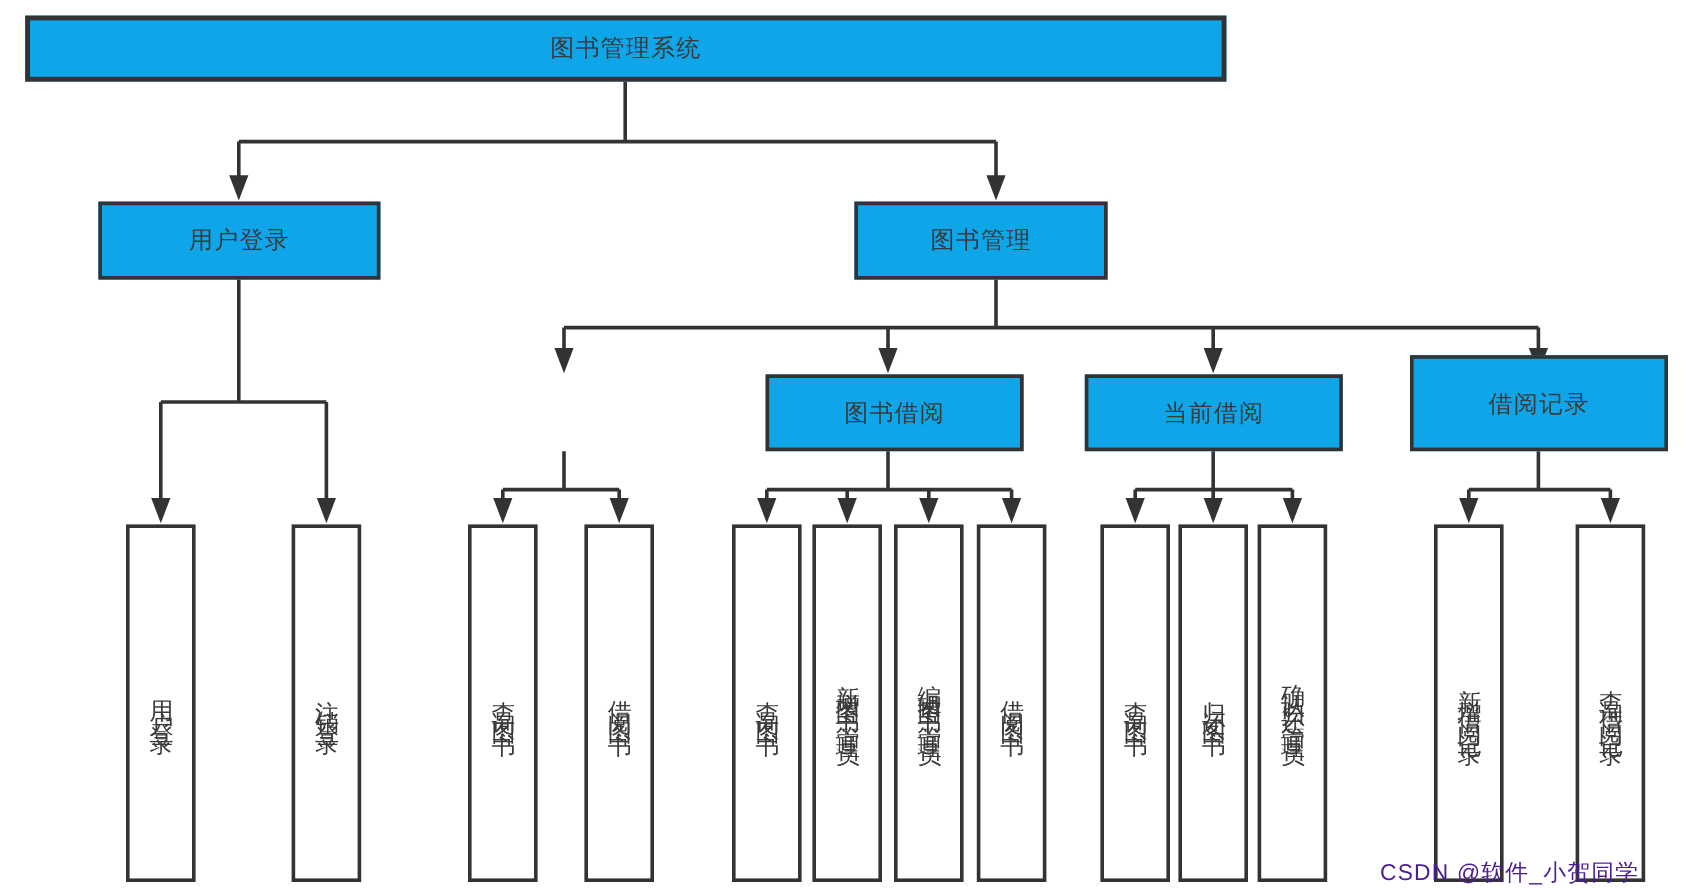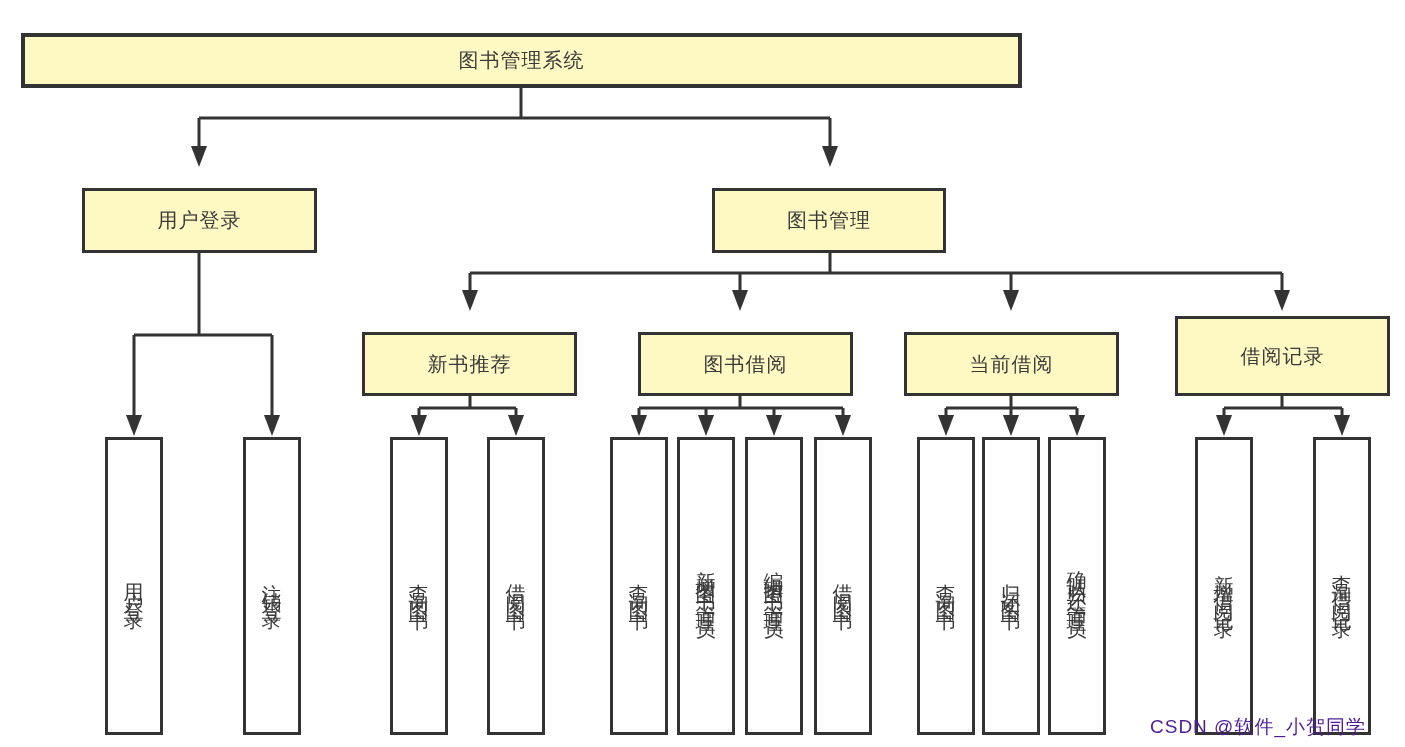--- a/index.html
+++ b/index.html
@@ -19,33 +19,32 @@
     position: absolute;
     left: 0; top: 0;
     width: 1405px;
     height: 747px;
     pointer-events: none;
   }
   .node {
     position: absolute;
     box-sizing: border-box;
     border: 3px solid #333333;
-    background: #fef9c3;
+    background: #0ea5e9;
     color: #3a3a3a;
     display: flex;
     align-items: center;
     justify-content: center;
     font-size: 20px;
     letter-spacing: 1px;
     text-align: left;
-    margin-top: 20px;
   }
   .node.root  { left: 21px;  top: 13px;  width: 1001px; height: 55px; border-width: 4px; }
   .node.lvl2a { left: 82px;  top: 168px; width: 235px;  height: 65px; }
-  .node.lvl2b { left: 712px; top: 168px; width: 234px;  height: 65px; }
+  .node.lvl2b { left: 712px; top: 168px; width: 211px;  height: 65px; }
   .node.g1 { left: 362px;  top: 312px; width: 215px; height: 64px; }
   .node.g2 { left: 638px;  top: 312px; width: 215px; height: 64px; }
   .node.g3 { left: 904px;  top: 312px; width: 215px; height: 64px; }
   .node.g4 { left: 1175px; top: 296px; width: 215px; height: 80px; }
   .leaf {
     position: absolute;
     top: 437px;
     width: 58px;
     height: 298px;
     box-sizing: border-box;
@@ -119,21 +118,20 @@
       <polygon points="1216,415 1232,415 1224,436"></polygon>
       <polygon points="1334,415 1350,415 1342,436"></polygon>
     </g>
   </svg>
 
   <div class="node root">图书管理系统</div>
 
   <div class="node lvl2a">用户登录</div>
   <div class="node lvl2b">图书管理</div>
 
-  <div class="node g1">新书推荐</div>
   <div class="node g2">图书借阅</div>
   <div class="node g3">当前借阅</div>
   <div class="node g4">借阅记录</div>
 
   <div class="leaf l1">用户登录</div>
   <div class="leaf l2">注销登录</div>
 
   <div class="leaf l3">查询图书</div>
   <div class="leaf l4">借阅图书</div>
 

